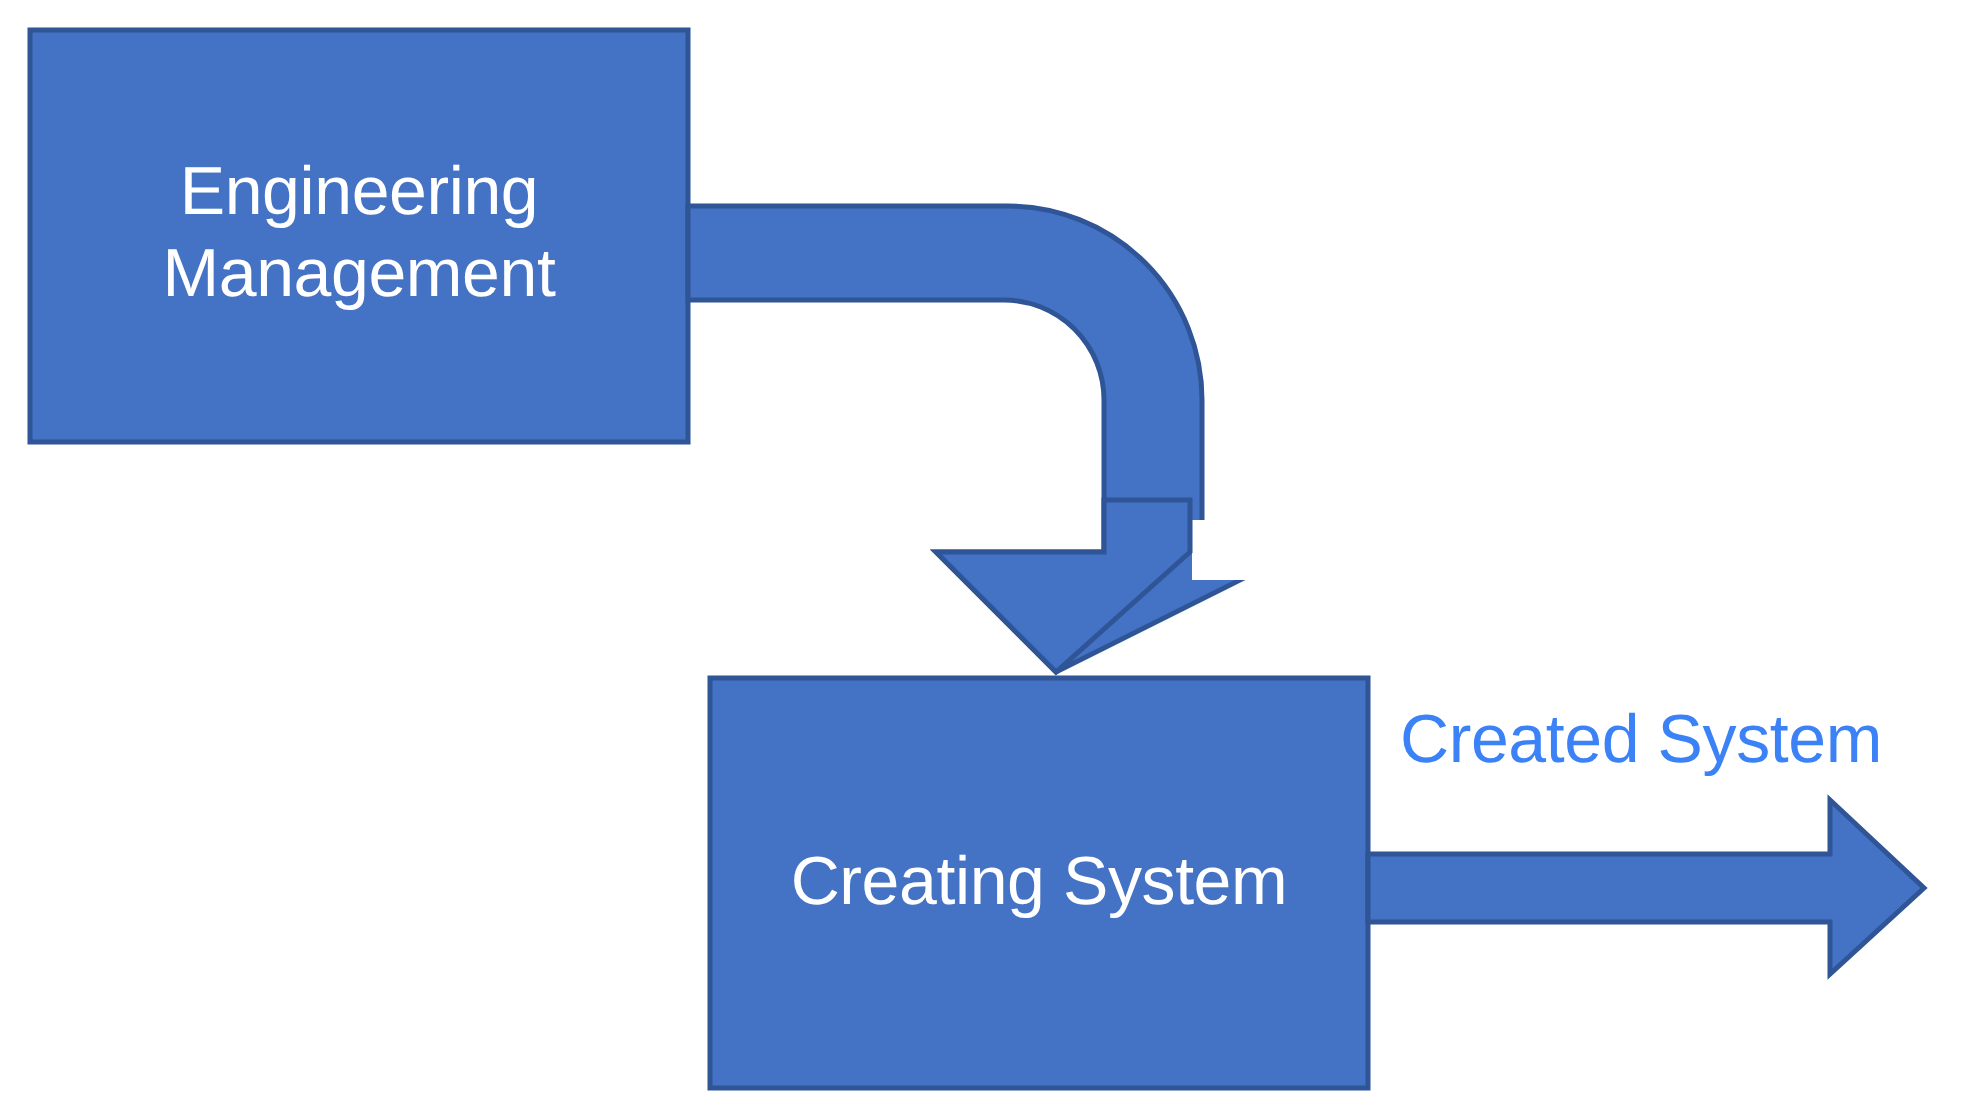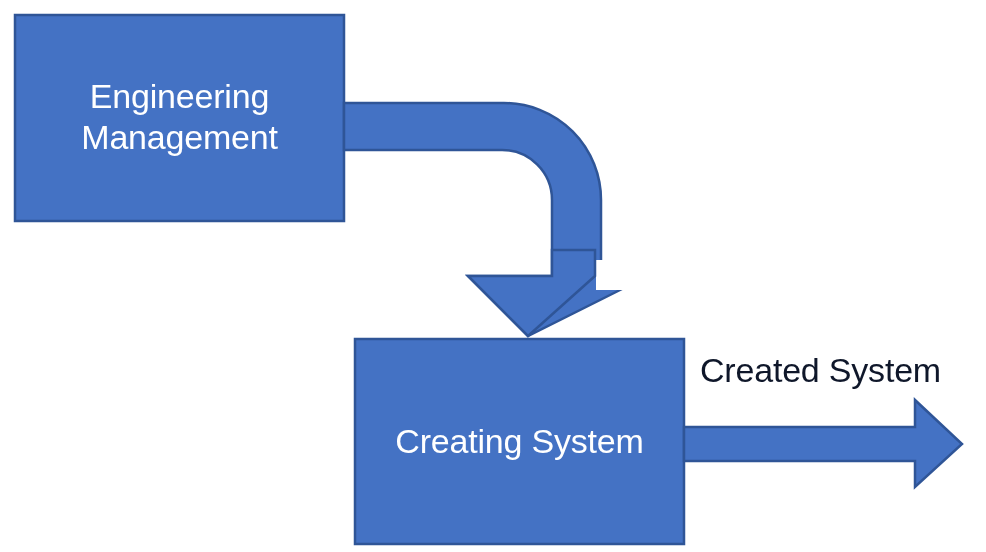--- a/index.html
+++ b/index.html
@@ -52,21 +52,21 @@
   }
   #label-created-system {
     position: absolute;
     left: 700px;
     top: 350px;
     width: 272px;
     height: 42px;
     display: flex;
     align-items: center;
     justify-content: flex-start;
-    color: #0f172a;
+    color: #3b82f6;
     font-family: "Liberation Sans", sans-serif;
     font-size: 34px;
     line-height: 1.22;
     letter-spacing: -0.2px;
     white-space: nowrap;
     pointer-events: none;
   }
 </style>
 </head>
 <body>

